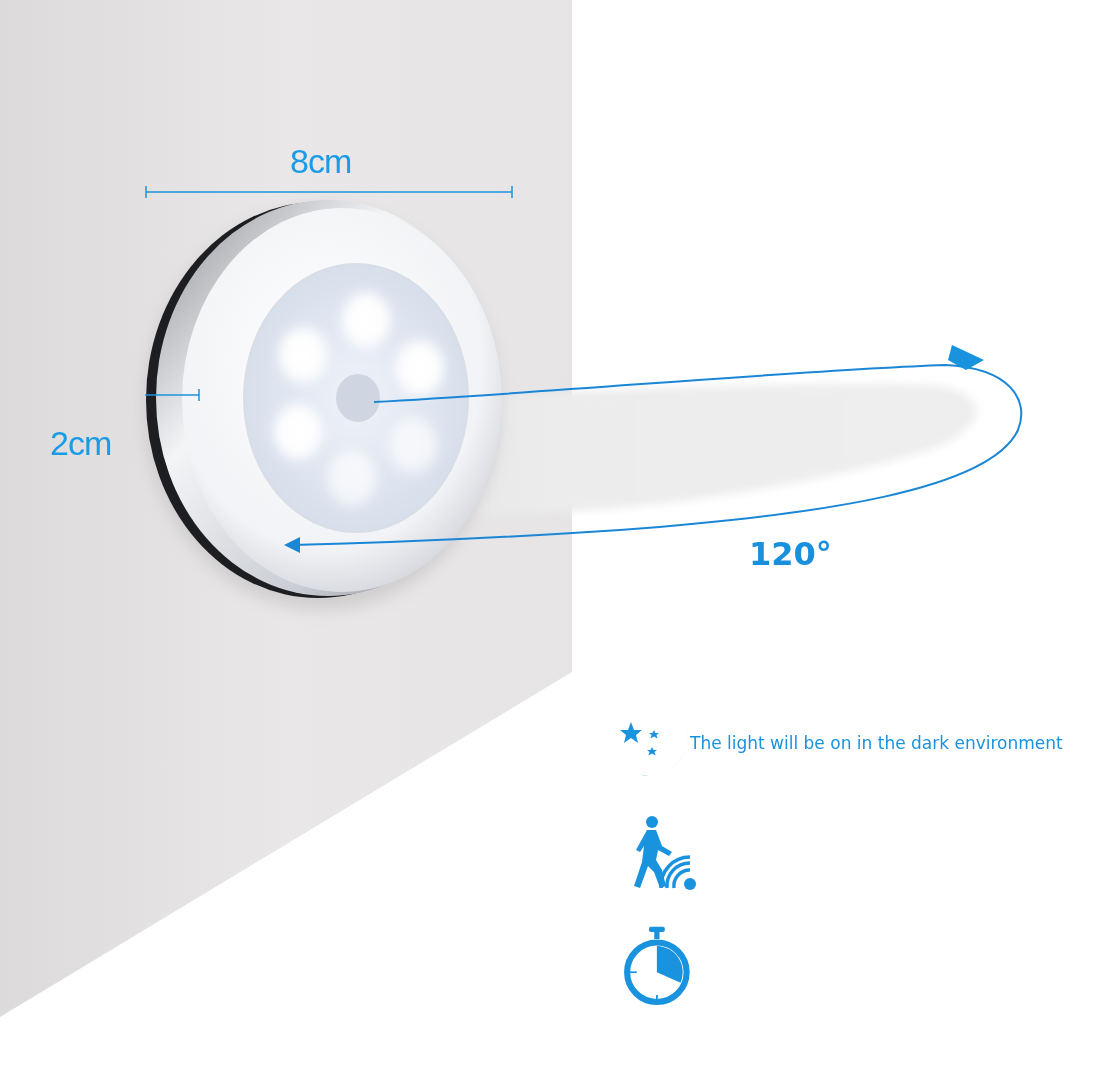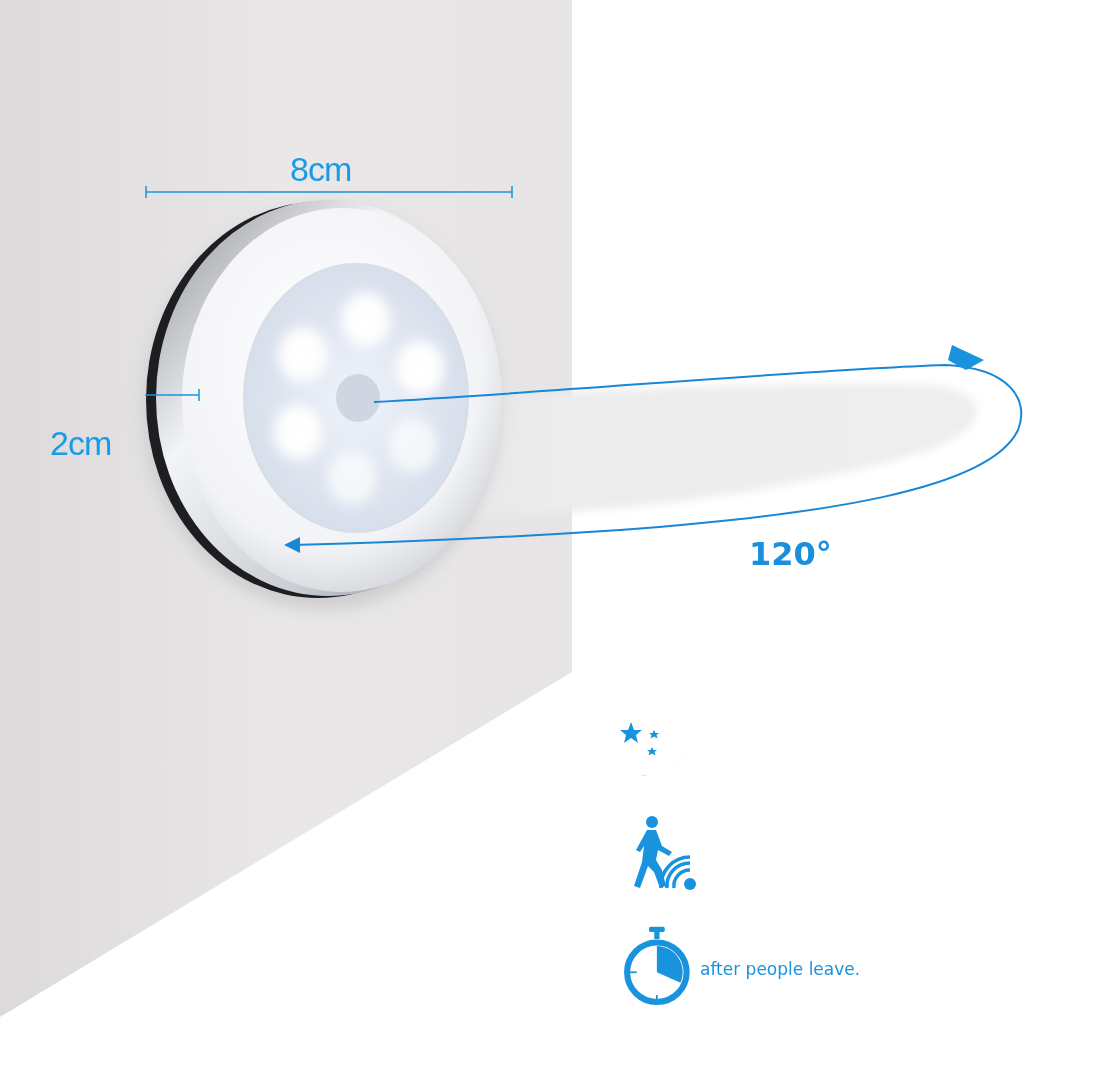--- a/index.html
+++ b/index.html
@@ -105,31 +105,32 @@
     <line x1="199" y1="389" x2="199" y2="401"></line>
   </g>
 
   <g fill="none" stroke="#1a86d6" stroke-width="2">
     <path d="M374,402 C560,392 800,370 945,365 C1010,368 1030,400 1018,430 C990,490 820,515 620,530 C500,538 380,543 292,545"></path>
   </g>
   <polygon points="284,545 300,537 300,553" fill="#1a86d6"></polygon>
   <polygon points="952,345 984,360 966,370 948,360" fill="#1a93de"></polygon>
 </svg>
 
-<div class="label-dim" style="left:290px; top:150px;">8cm</div>
+<div class="label-dim" style="left:290px; top:142px;">8cm</div>
 <div class="label-dim" style="left:50px; top:424px;">2cm</div>
 <div class="angle-label" style="left:749px; top:535px;">120°</div>
 
 <div class="feature" style="left:614px; top:702px;">
   <svg class="icon" viewBox="0 0 84 84">
     <path d="M58,4 A38,38 0 1 1 12,66 A30,30 0 0 0 58,4 Z" fill="#1a93de"></path>
     <polygon points="17,20 20,28 28,28 22,33 24,41 17,36 10,41 12,33 6,28 14,28" fill="#1a93de"></polygon>
     <polygon points="40,28 41.5,31 45,31 42.5,33 43.5,36.5 40,34.5 36.5,36.5 37.5,33 35,31 38.5,31" fill="#1a93de"></polygon>
     <polygon points="38,45 39.5,48 43,48 40.5,50 41.5,53.5 38,51.5 34.5,53.5 35.5,50 33,48 36.5,48" fill="#1a93de"></polygon>
   </svg>
+  <div class="text" style="margin-left:-8px; margin-top:-2px;">The light will be on in the dark environment</div>
 </div>
 
 <div class="feature" style="left:614px; top:812px;">
   <svg class="icon" viewBox="0 0 84 84">
     <circle cx="38" cy="10" r="6" fill="#1a93de"></circle>
     <path d="M33,18 L42,18 L48,34 L58,40 L55,44 L44,38 L42,48 L48,58 L52,74 L46,76 L40,60 L34,54 L26,76 L20,74 L28,50 L30,34 L26,40 L22,38 Z" fill="#1a93de"></path>
     <circle cx="76" cy="72" r="6" fill="#1a93de"></circle>
     <path d="M60,76 A16,16 0 0 1 76,58" stroke="#1a93de" stroke-width="3.5" fill="none"></path>
     <path d="M53,76 A23,23 0 0 1 76,51" stroke="#1a93de" stroke-width="3.5" fill="none"></path>
     <path d="M47,76 A29,29 0 0 1 76,45" stroke="#1a93de" stroke-width="3.5" fill="none"></path>
@@ -139,15 +140,14 @@
 <div class="feature" style="left:614px; top:925px;">
   <svg class="icon" viewBox="0 0 84 96">
     <rect x="34" y="2" width="18" height="6" rx="2" fill="#1a93de"></rect>
     <rect x="40" y="8" width="6" height="8" fill="#1a93de"></rect>
     <circle cx="43" cy="54" r="34" fill="none" stroke="#1a93de" stroke-width="7"></circle>
     <path d="M43,54 L43,24 A30,30 0 0 1 70,66 Z" fill="#1a93de"></path>
     <line x1="43" y1="80" x2="43" y2="88" stroke="#1a93de" stroke-width="2"></line>
     <line x1="12" y1="54" x2="20" y2="54" stroke="#1a93de" stroke-width="2"></line>
   </svg>
   <div style="margin-left:2px; margin-top:4px;">
-    <div class="text">after people leave.</div>
   </div>
 </div>
 
 </body></html>

